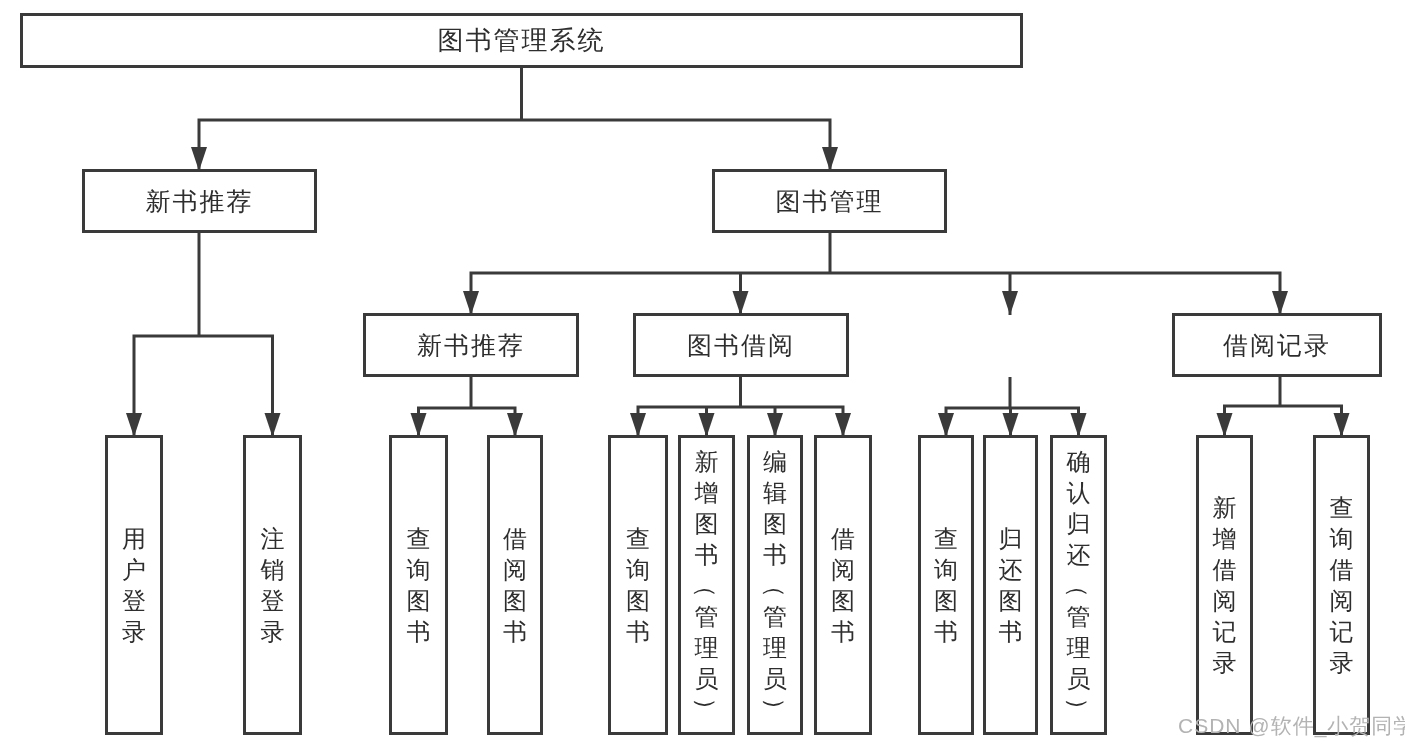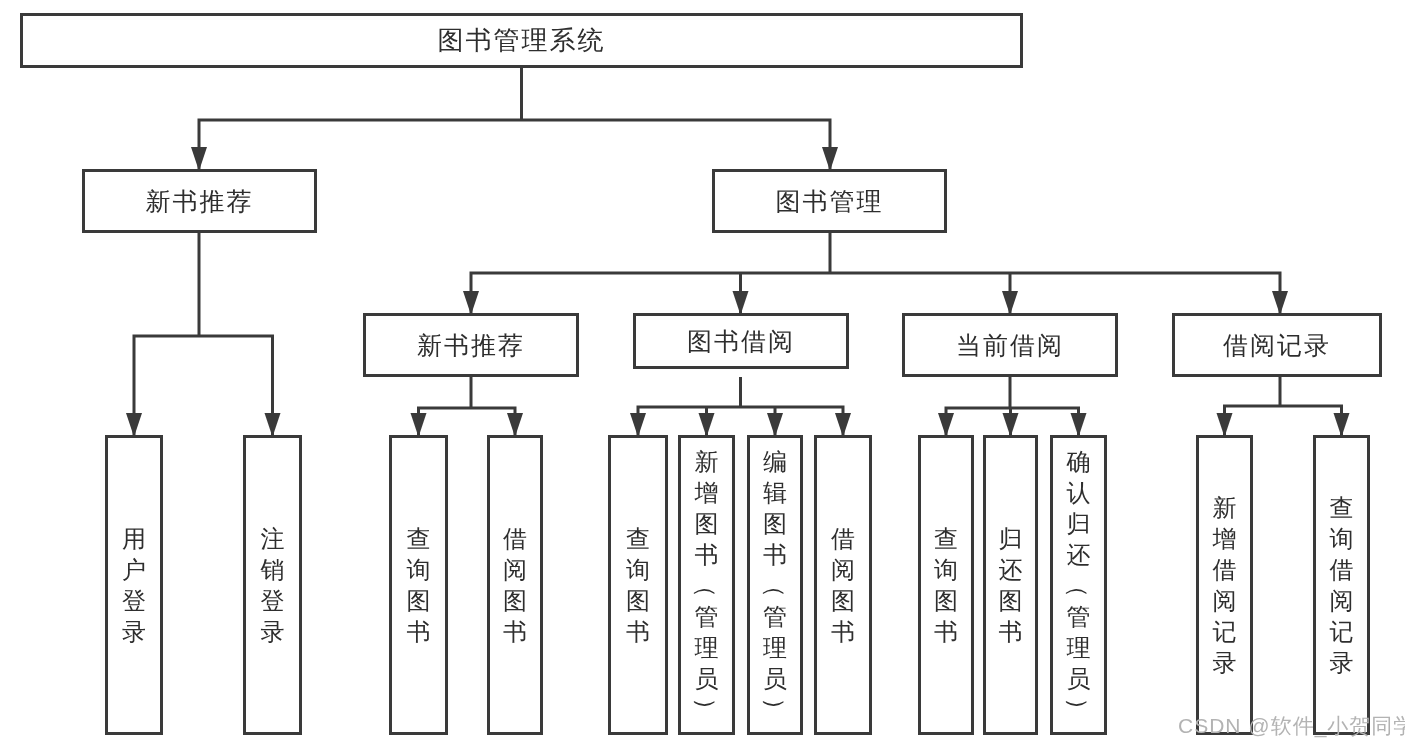--- a/index.html
+++ b/index.html
@@ -67,22 +67,21 @@
       <polygon points="1333.5,413 1349.5,413 1341.5,437"></polygon>
     </g>
   </svg>
 
   <div class="hbox" style="left:20px;top:13px;width:1003px;height:55px;font-size:26px">图书管理系统</div>
 
   <div class="hbox" style="left:82px;top:169px;width:235px;height:64px">新书推荐</div>
   <div class="hbox" style="left:363px;top:313px;width:216px;height:64px">新书推荐</div>
 
   <div class="hbox" style="left:712px;top:169px;width:235px;height:64px">图书管理</div>
-  <div class="hbox" style="left:633px;top:313px;width:216px;height:56px">图书借阅</div>
-  <div class="hbox" style="left:902px;top:313px;width:216px;height:64px">当前借阅</div>
+  <div class="hbox" style="left:633px;top:313px;width:216px;height:64px">图书借阅</div>
   <div class="hbox" style="left:1172px;top:313px;width:210px;height:64px">借阅记录</div>
 
   <div class="vbox" style="left:105px;width:58px">
       <span class="vchar">用</span>
       <span class="vchar">户</span>
       <span class="vchar">登</span>
       <span class="vchar">录</span>
     </div>
   <div class="vbox" style="left:243px;width:59px">
       <span class="vchar">注</span>

